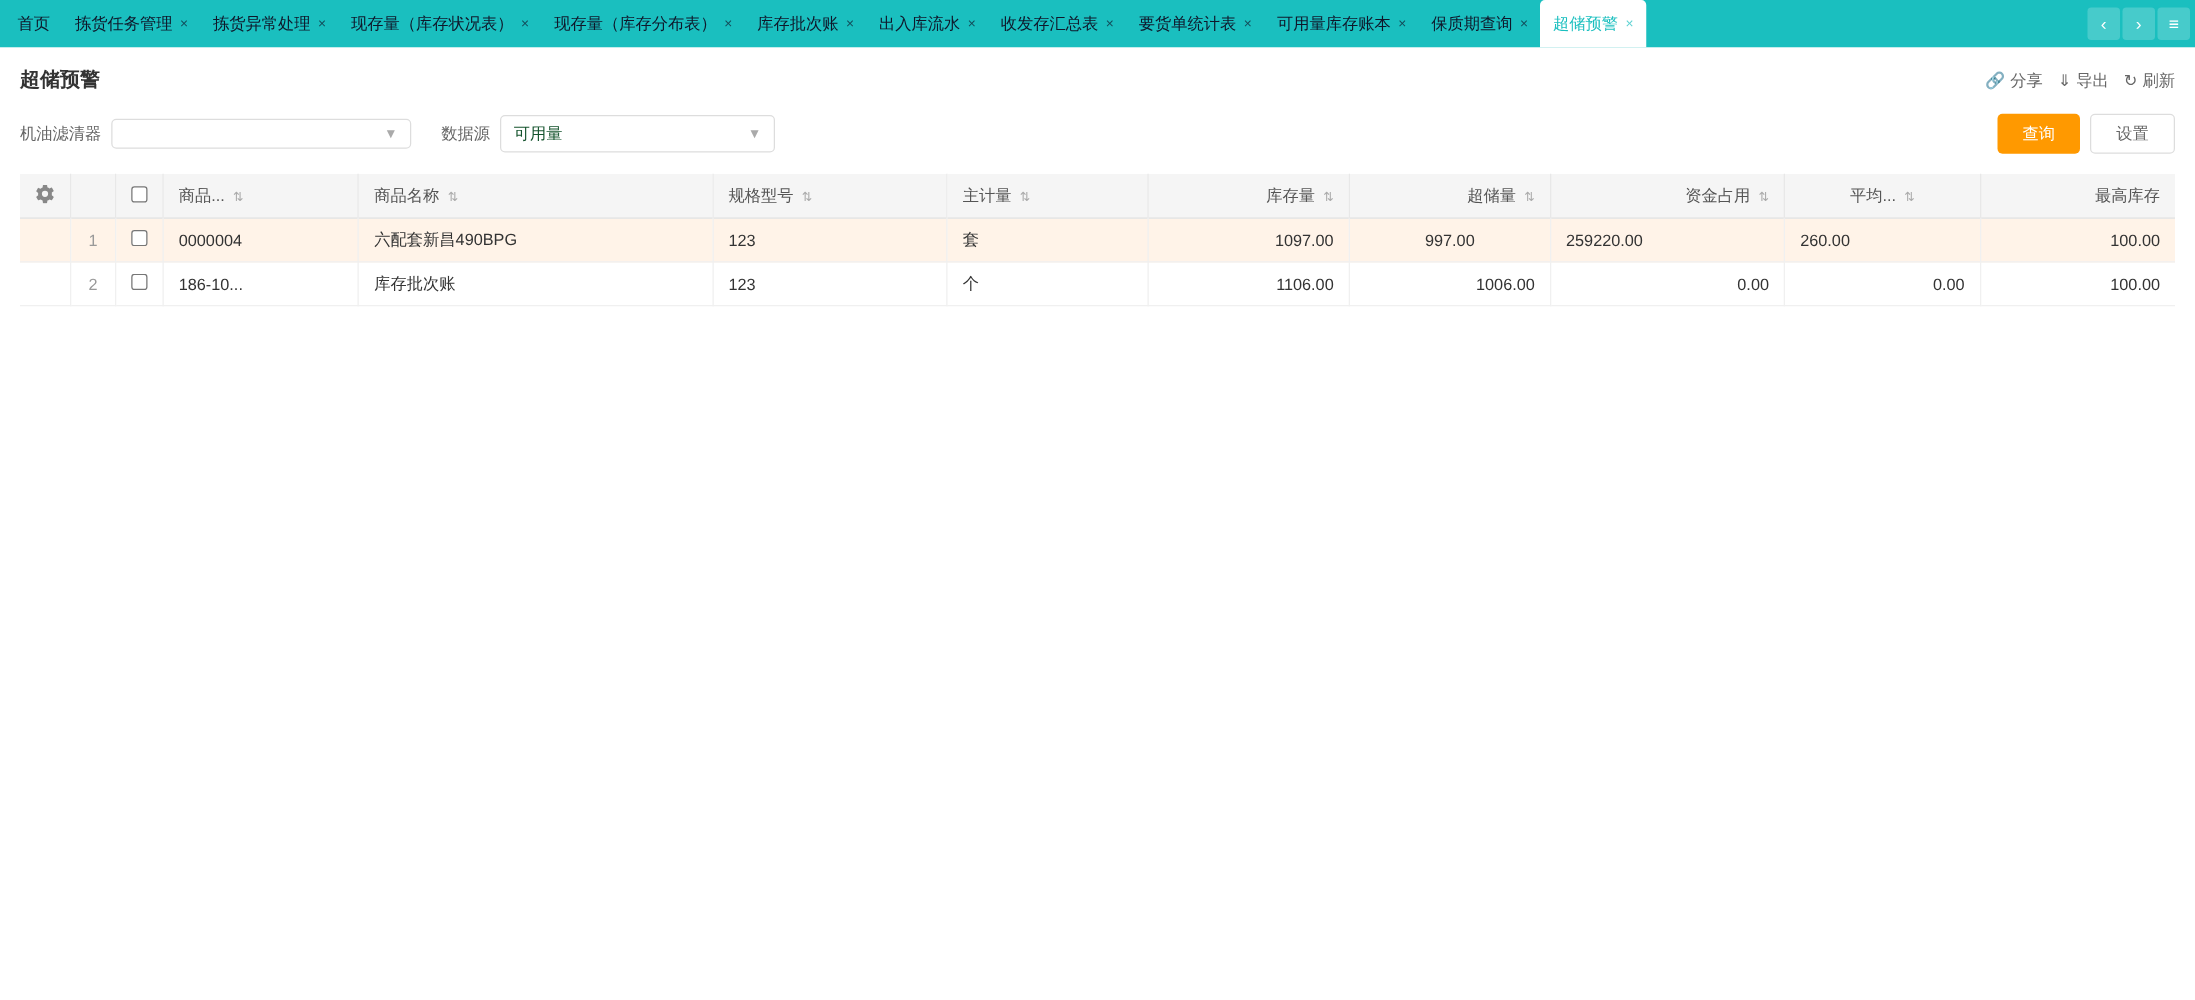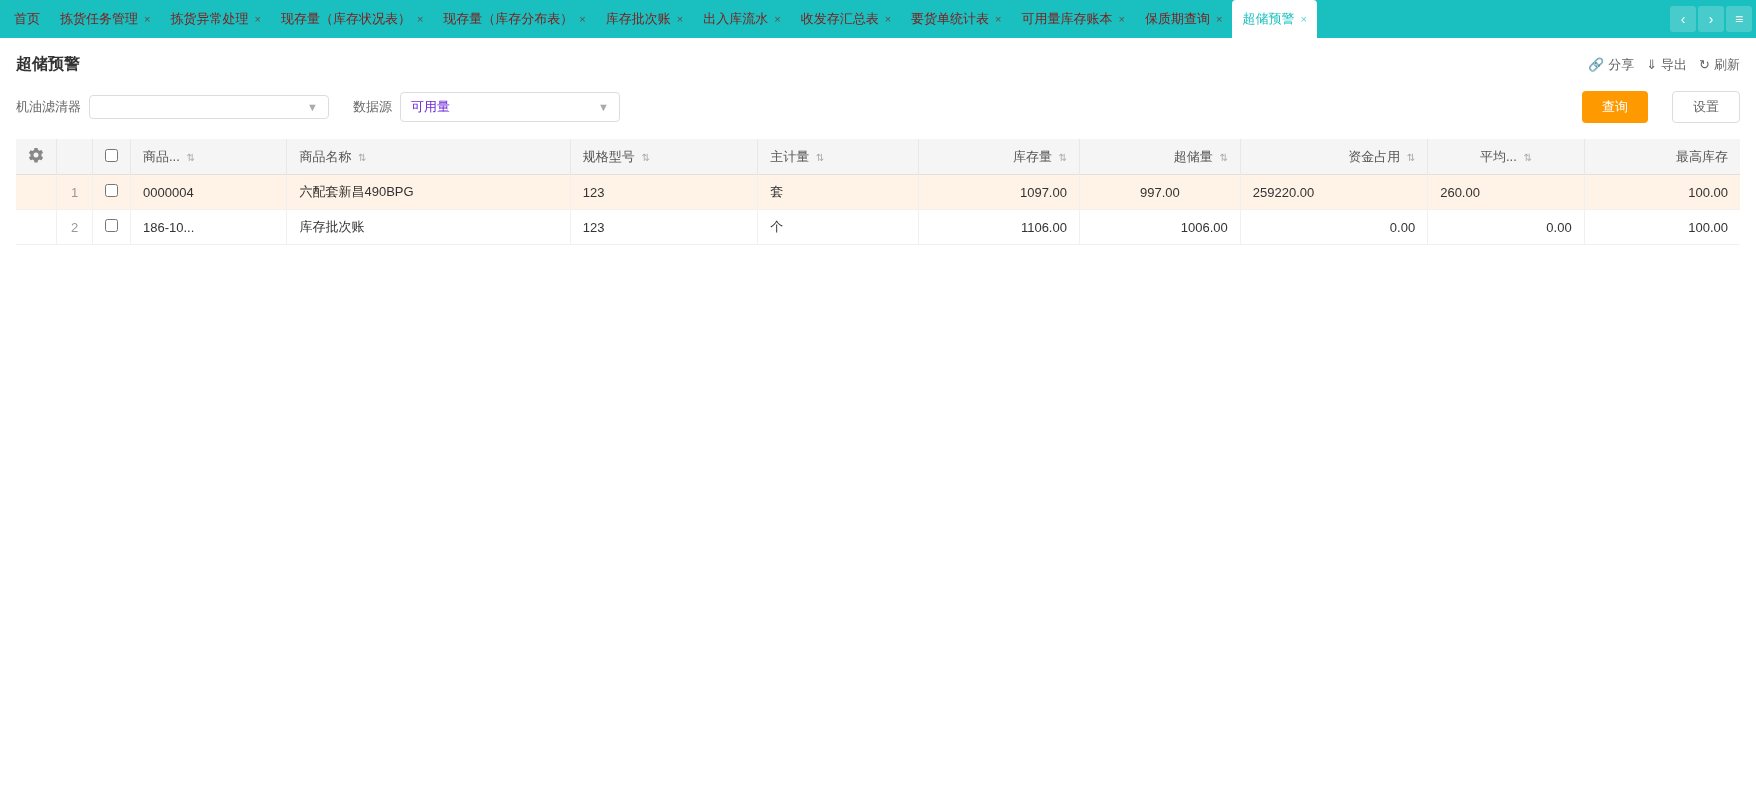--- a/index.html
+++ b/index.html
@@ -13,21 +13,21 @@
       height: 38px;
       padding: 0 4px;
       overflow: hidden;
       white-space: nowrap;
     }
     .top-nav-item {
       display: inline-flex;
       align-items: center;
       height: 38px;
       padding: 0 10px;
-      color: #7f1d1d;
+      color: #0f172a;
       font-size: 13px;
       cursor: pointer;
       gap: 4px;
       flex-shrink: 0;
     }
     .top-nav-item.home { font-weight: 500; }
     .top-nav-item.active {
       background: #fff;
       color: #1abfbf;
       border-radius: 4px 4px 0 0;
@@ -121,31 +121,31 @@
       background: #fff;
       justify-content: space-between;
       gap: 8px;
     }
     .filter-select-text {
       color: #999;
       font-size: 13px;
       flex: 1;
     }
     .filter-select-value {
-      color: #6d28d9;
+      color: #14532d;
       font-size: 13px;
     }
     .filter-select .arrow {
       color: #aaa;
       font-size: 11px;
     }
     .filter-actions {
       margin-left: auto;
       display: flex;
-      gap: 24px;
+      gap: 8px;
     }
     .btn-query {
       background: #f90;
       color: #fff;
       border: none;
       border-radius: 4px;
       padding: 6px 20px;
       font-size: 13px;
       cursor: pointer;
     }

